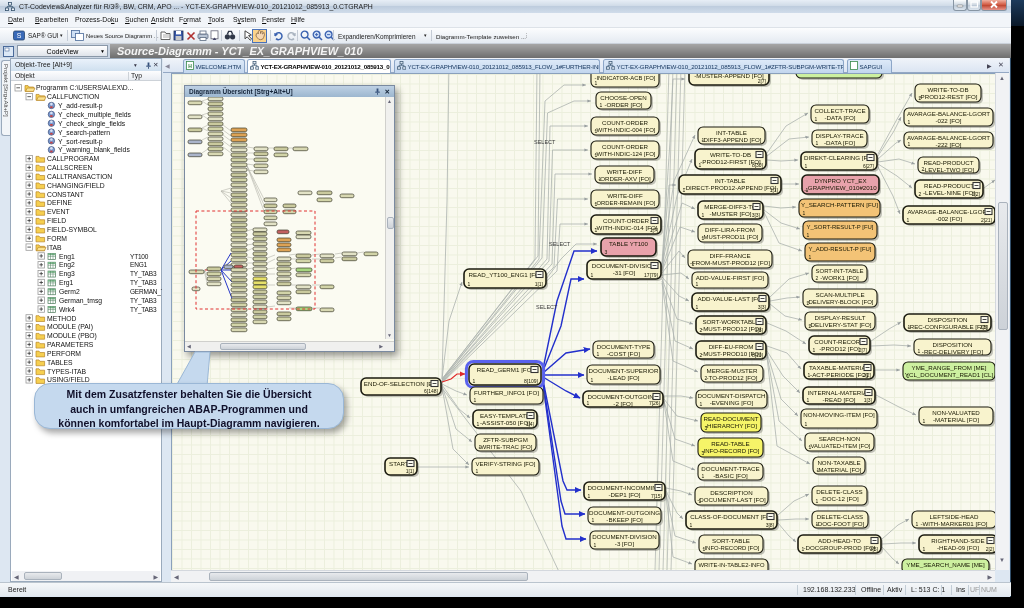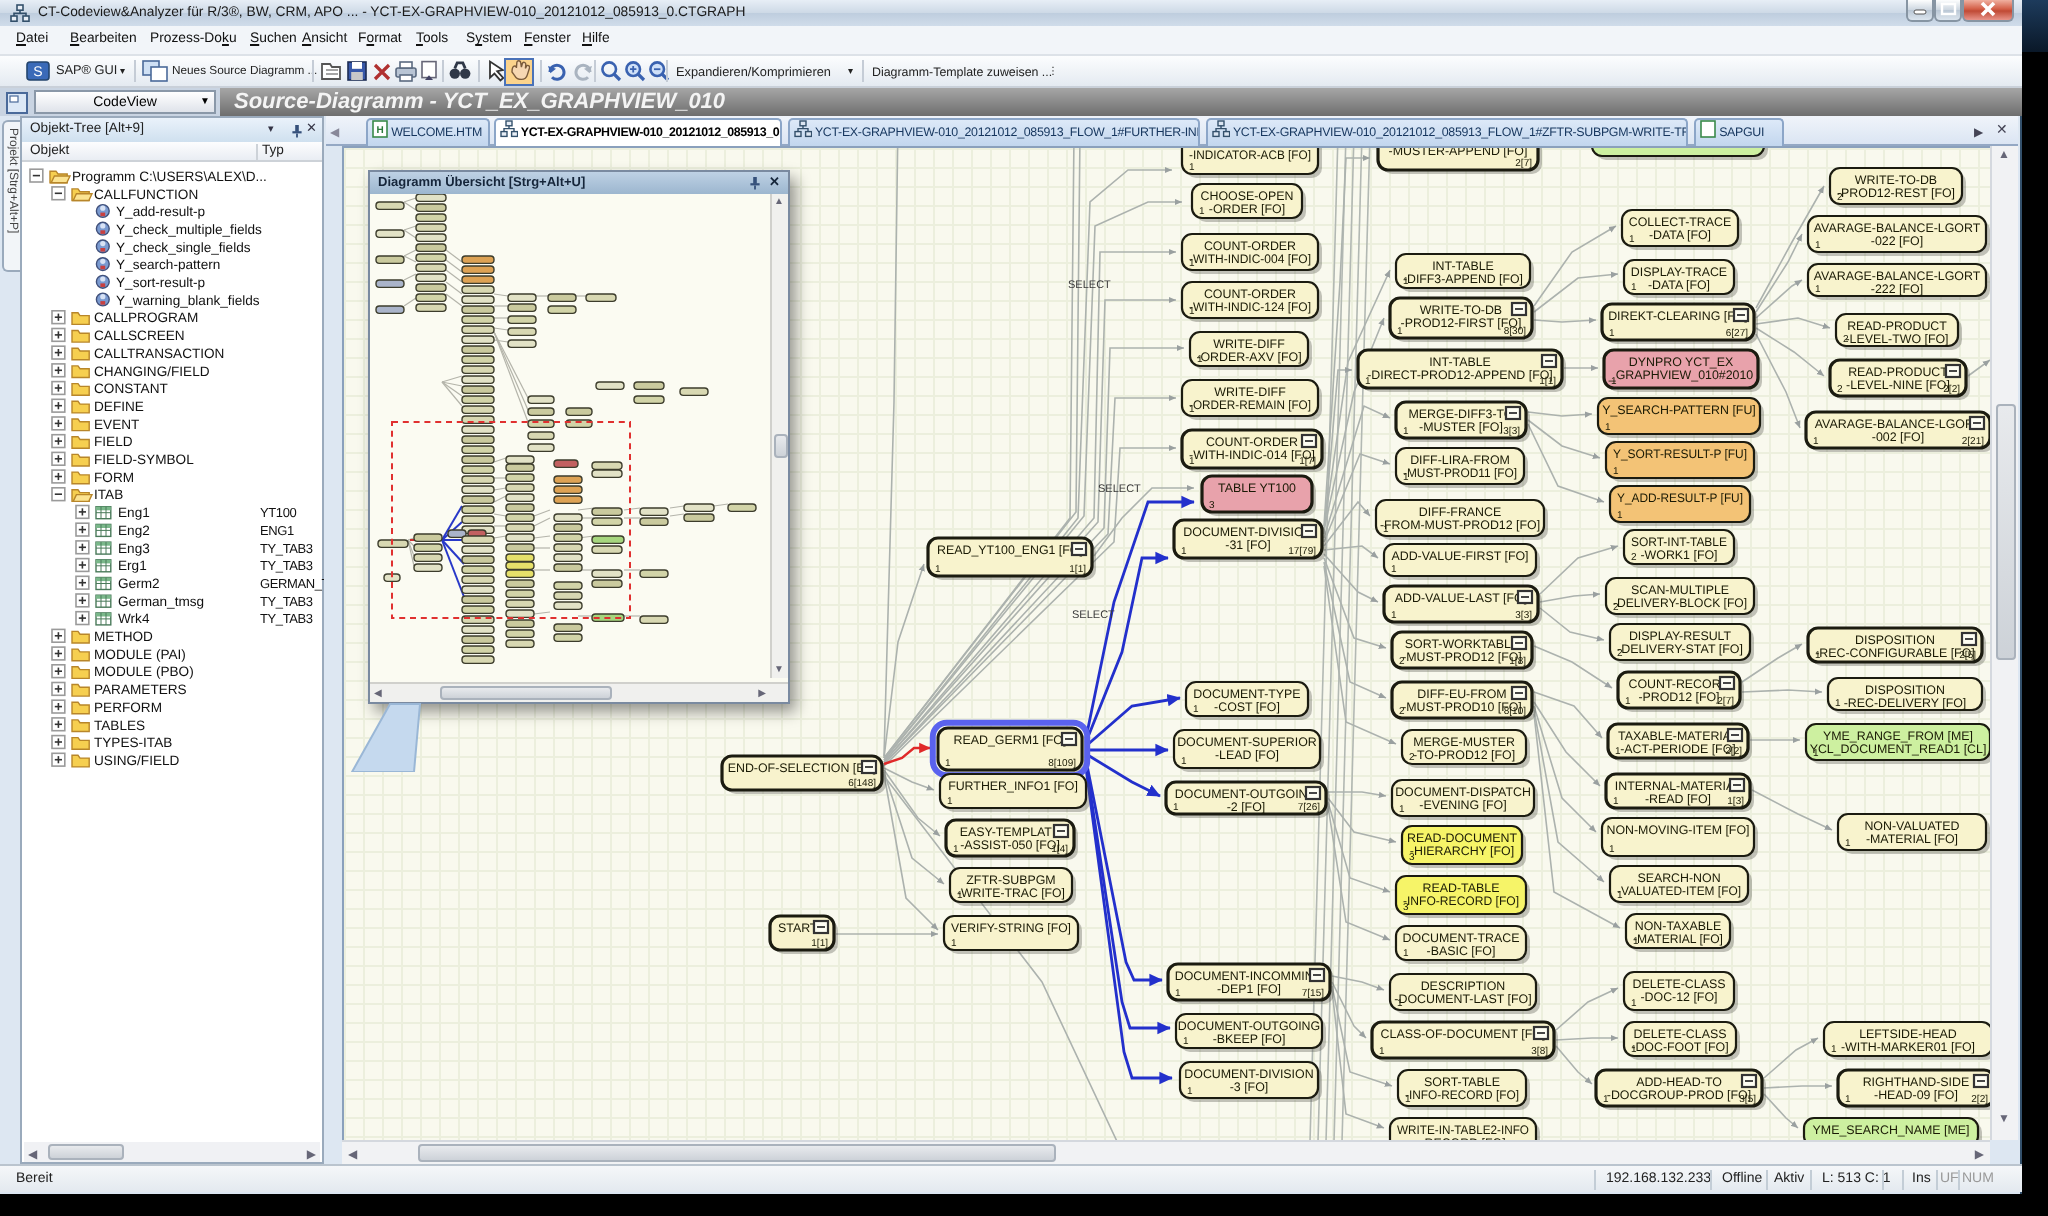--- a/index.html
+++ b/index.html
@@ -1188,20 +1188,23 @@
   <div class="ovhs">
         <span style="position:absolute;left:2px;top:1px;font-size:5px;color:#667">◀</span>
         <span style="position:absolute;right:11px;top:1px;font-size:5px;color:#667">▶</span>
         <div class="thumb" style="left:35px;top:1px;width:86px;height:7px"></div>
       </div>
  </div>
 
  <svg style="position:absolute;left:170px;top:350px;z-index:29" width="50" height="36" viewBox="170 350 50 36">
       <polygon points="176,386 207,386 210,352 195,352" fill="#c5d9ee" stroke="#9ab7d6" stroke-width="1"></polygon>
     </svg>
+ <div class="bubble">
+      <div>Mit dem Zusatzfenster behalten Sie die Übersicht<br>auch in umfangreichen ABAP-Programmen und<br>können komfortabel im Haupt-Diagramm navigieren.</div>
+    </div>
 
  <div class="statusbar">
       <span style="position:absolute;left:8px;top:3px">Bereit</span>
       <span style="position:absolute;left:803px;top:3px">192.168.132.233</span>
       <span style="position:absolute;left:861px;top:3px">Offline</span>
       <span style="position:absolute;left:887px;top:3px">Aktiv</span>
       <span style="position:absolute;left:911px;top:3px">L: 513 C: 1</span>
       <span style="position:absolute;left:956px;top:3px">Ins</span>
       <span style="position:absolute;left:970px;top:3px;color:#999">UF</span>
       <span style="position:absolute;left:981px;top:3px;color:#999">NUM</span>

